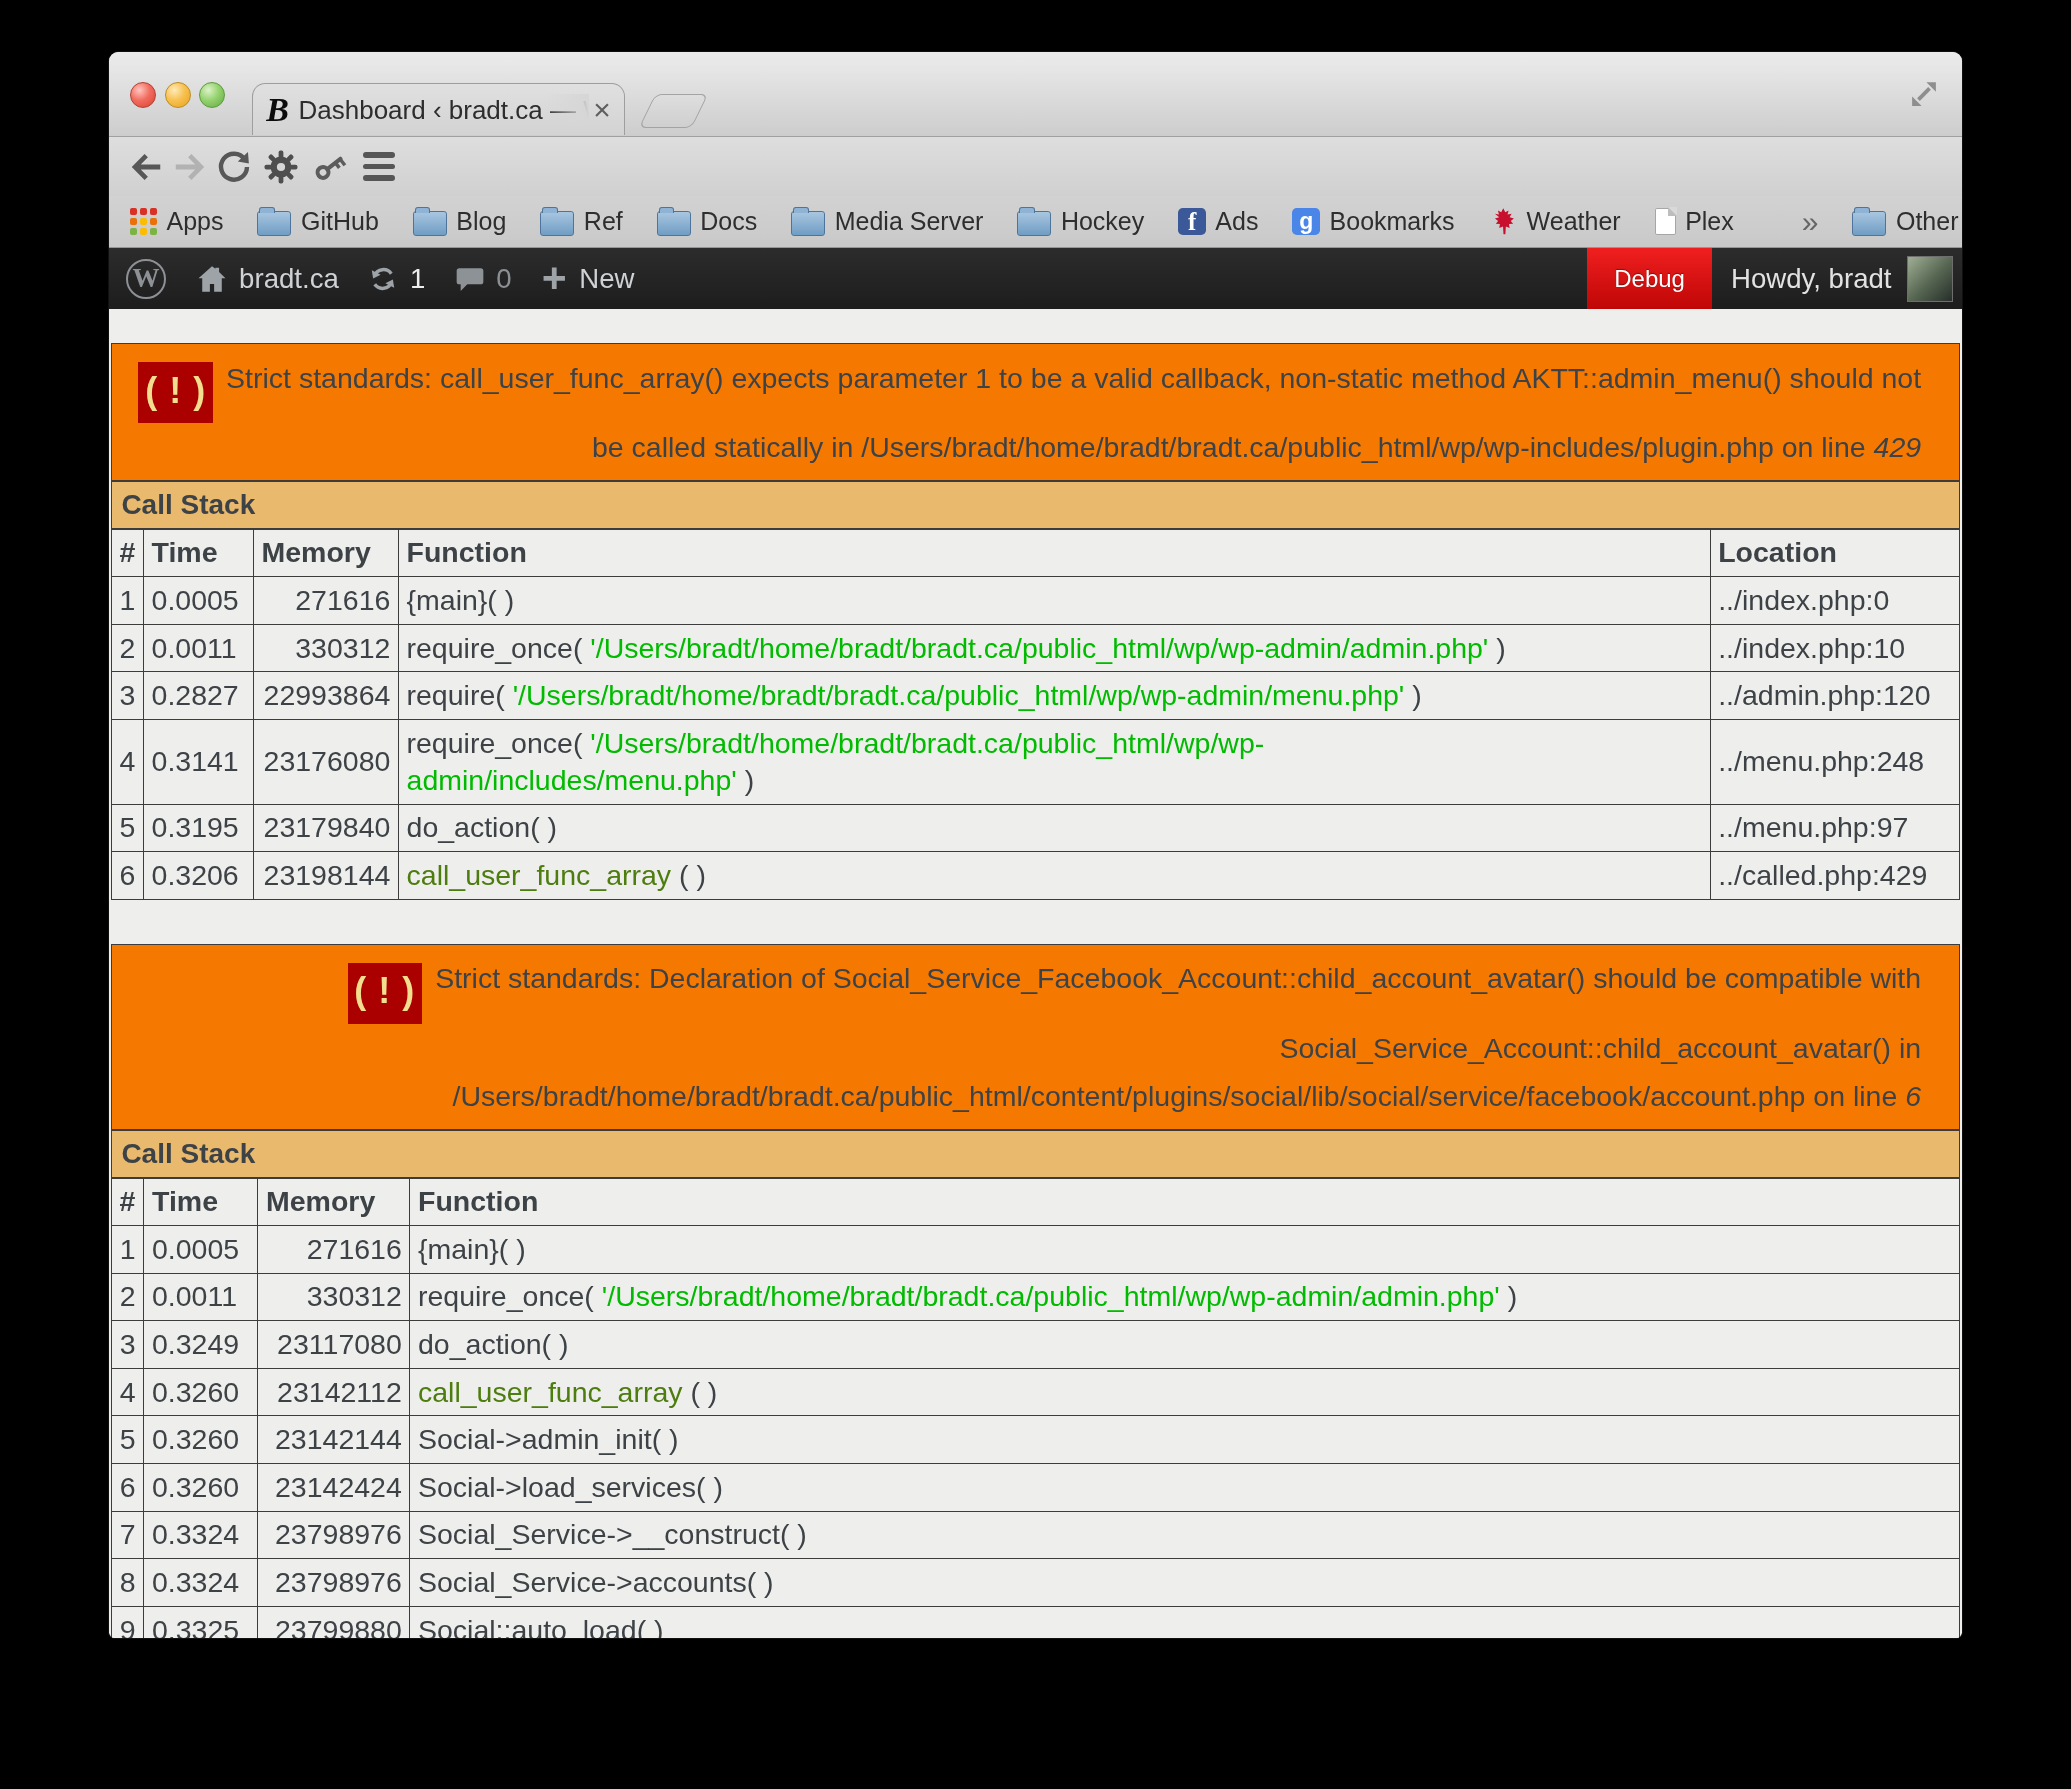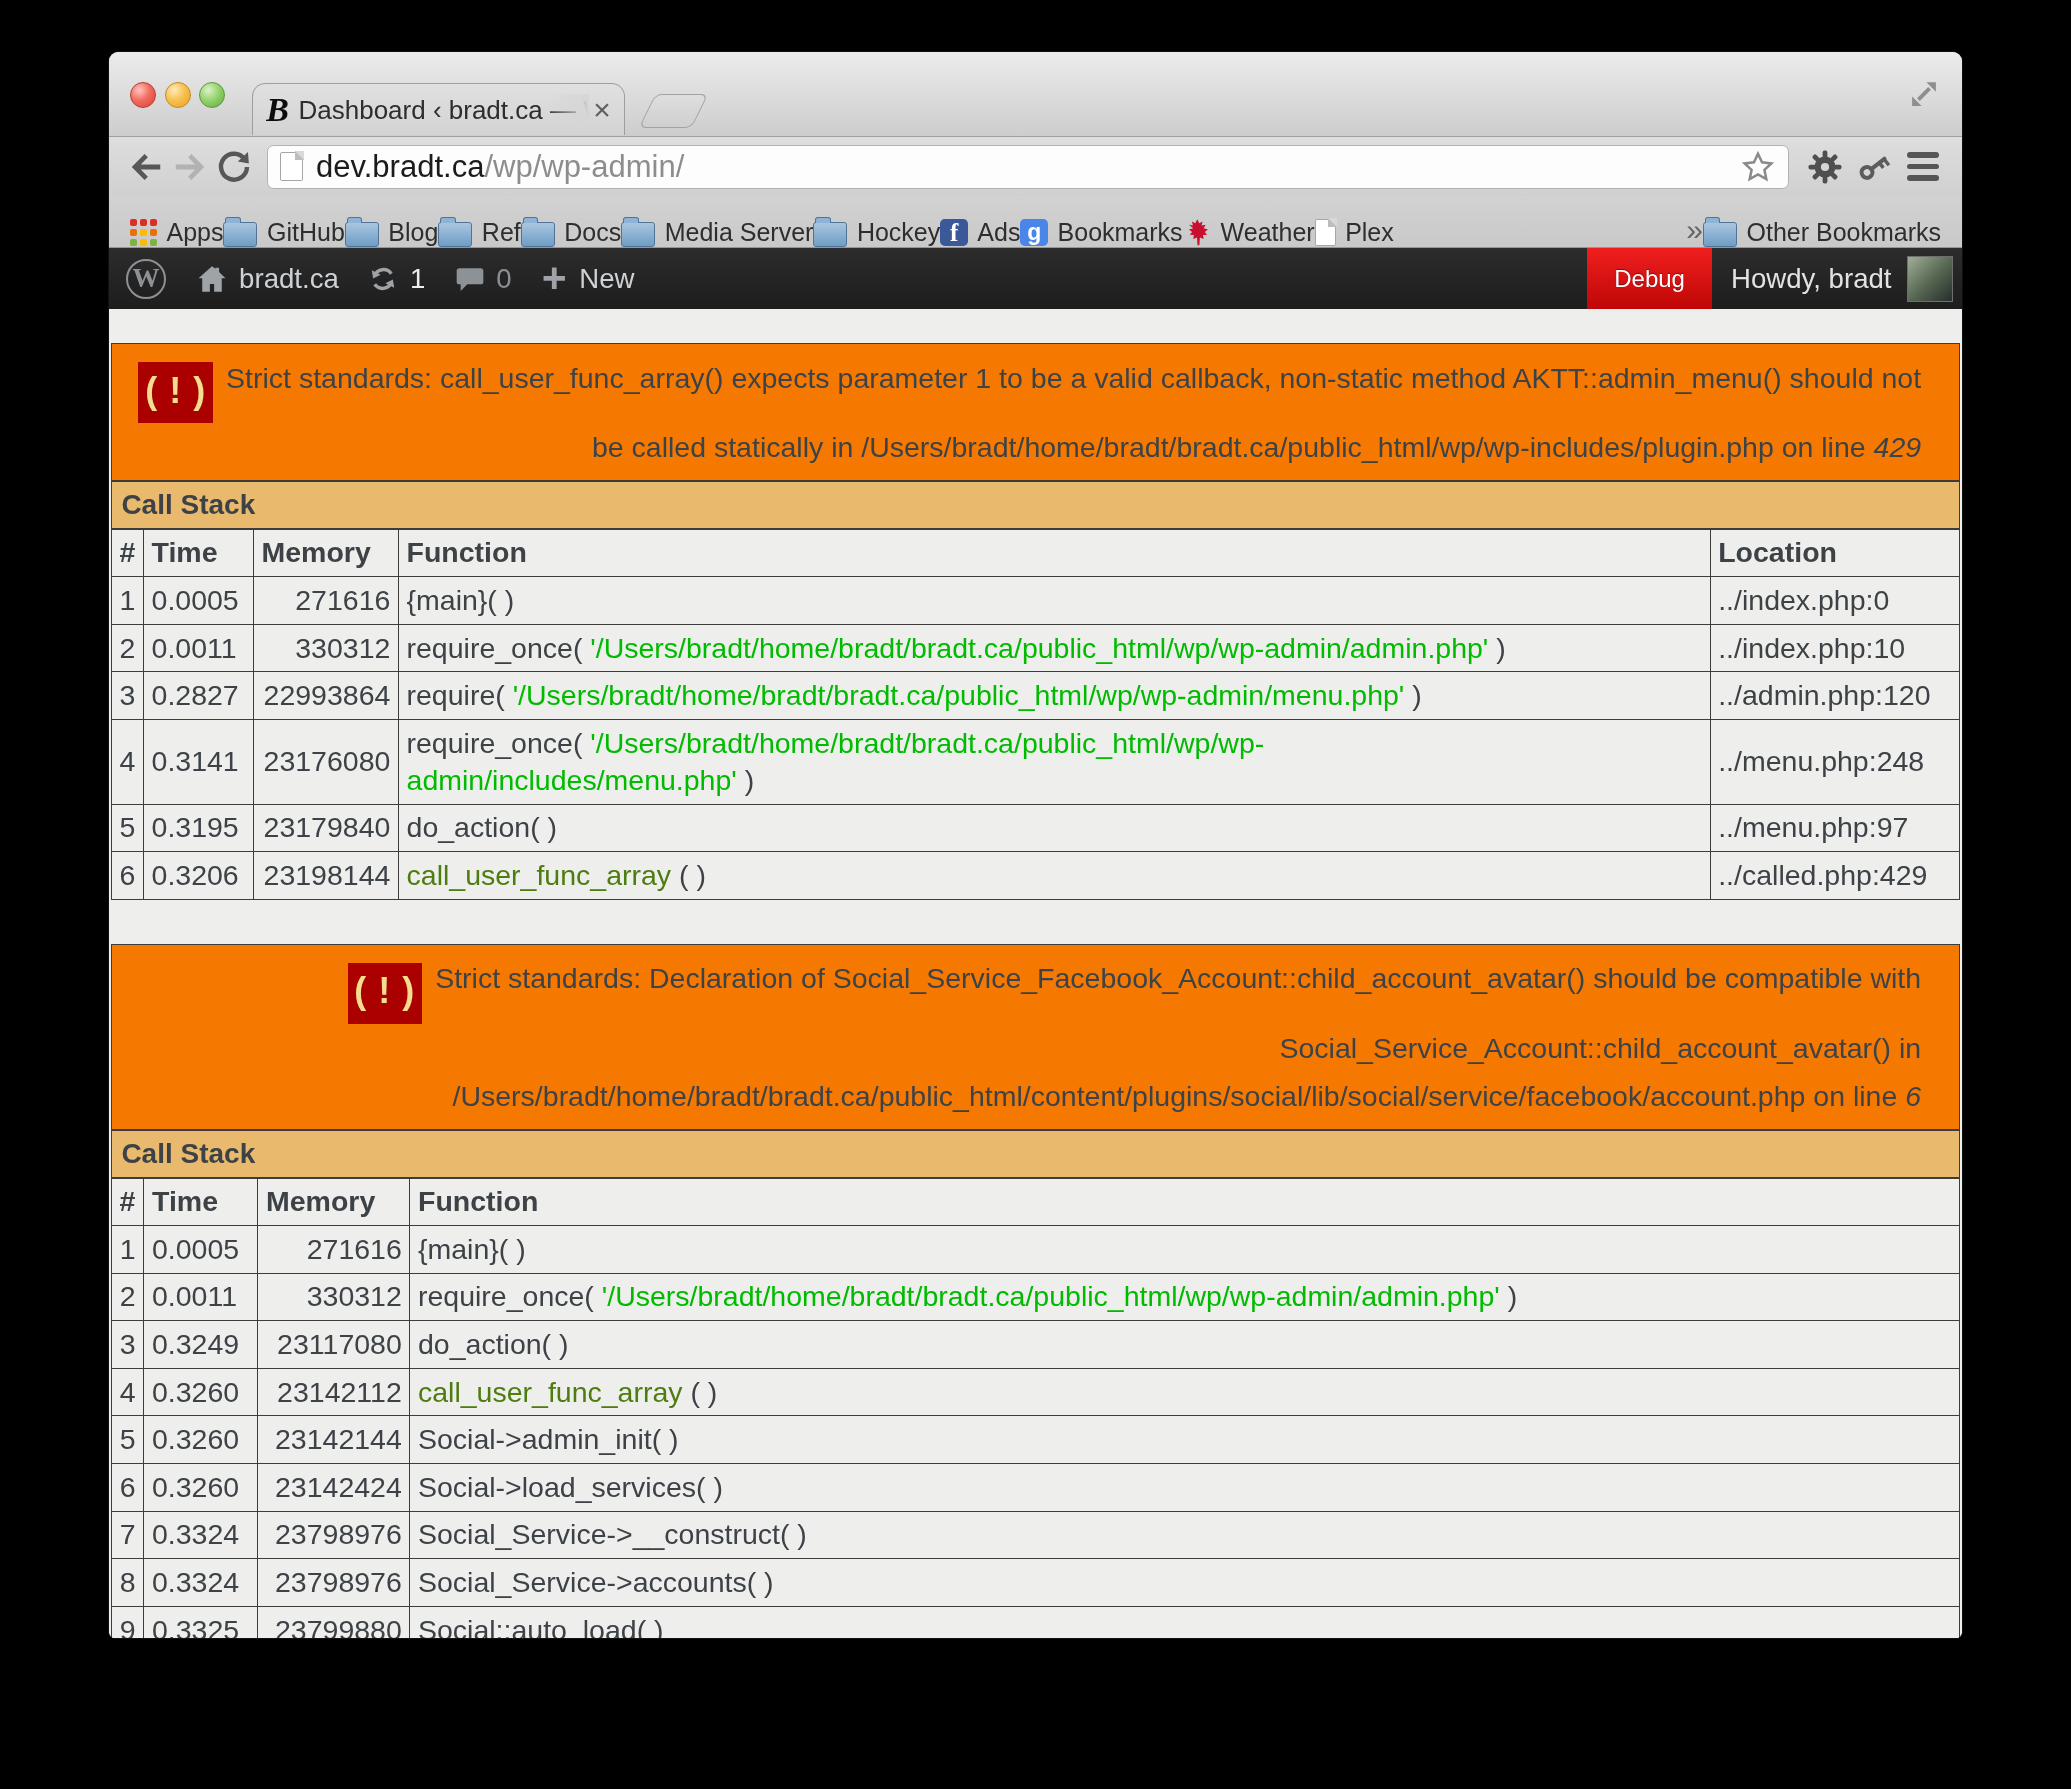--- a/index.html
+++ b/index.html
@@ -39,21 +39,21 @@
   .page-ic::after{content:"";position:absolute;right:-1.9px;top:-1.9px;border-style:solid;
           border-width:0 9.5px 9.5px 0;border-color:transparent #d9d9d9 #bdbdbd transparent;}
   .url-text{font-size:31px;white-space:nowrap;}
   .url-text .host{color:#1b1b1b;}
   .url-text .path{color:#8d8d8d;}
   .star{margin-left:auto;}
   .toolbtn{width:49px;height:44px;display:flex;align-items:center;justify-content:center;}
   .hamb{display:flex;flex-direction:column;gap:5.7px;}
   .hamb span{width:32px;height:5.7px;background:#565656;border-radius:2.9px;}
   
-  .bookmarks{height:51px;display:flex;align-items:flex-end;padding:0 21px;
+  .bookmarks{height:51px;display:flex;align-items:center;gap:34px;padding:0 21px;
              background:linear-gradient(#d2d2d2,#c9c9c9);border-bottom:1px solid #969696;
              font-size:25px;color:#2e2e2e;}
   .bm{display:flex;align-items:center;gap:9.5px;white-space:nowrap;}
   .folder{width:32px;height:23px;background:linear-gradient(#a9c6e0,#6f9dc4);
           border:1px solid #4f749a;border-radius:2.9px;position:relative;margin-top:4.8px;}
   .folder::before{content:"";position:absolute;left:1px;top:-5.7px;width:13.3px;height:4.8px;
           background:#8fb3d4;border:1px solid #4f749a;border-bottom:none;border-radius:2.9px 2.9px 0 0;}
   .appsgrid{width:27px;height:27px;display:grid;grid-template-columns:repeat(3,1fr);gap:2.9px;}
   .appsgrid span{border-radius:1.9px;}
   .sqicon{width:27.6px;height:27.6px;border-radius:4.8px;color:#fff;display:flex;align-items:center;
@@ -133,29 +133,20 @@
       <svg width="38" height="38" viewBox="0 0 24 24" style="transform:scaleX(-1)">
           <path d="M21 10.4H8.7l4.5-4.5-2.1-2.1L3 12l8.1 8.2 2.1-2.1-4.5-4.5H21z" fill="#b2b2b2"></path>
         </svg>
     </span>
     <span class="navbtn">
       <svg width="38" height="38" viewBox="0 0 24 24">
           <path d="M18.8 7.2A8.2 8.2 0 1 0 20.2 12" fill="none" stroke="#575757" stroke-width="2.8"></path>
           <polygon points="20.8,2.6 21.4,9.8 14.4,8.6" fill="#575757"></polygon>
         </svg>
     </span>
-    <div class="urlbar">
-      <span class="page-ic"></span>
-      <span class="url-text"><span class="host">dev.bradt.ca</span><span class="path">/wp/wp-admin/</span></span>
-      <span class="star">
-        <svg width="36" height="36" viewBox="0 0 24 24">
-            <path d="M12 3.2l2.7 5.7 6.2.7-4.6 4.3 1.2 6.1-5.5-3.1-5.5 3.1 1.2-6.1L3.1 9.6l6.2-.7z" fill="none" stroke="#8a8a8a" stroke-width="1.7"></path>
-          </svg>
-      </span>
-    </div>
     <span class="toolbtn">
       <svg width="38" height="38" viewBox="0 0 24 24">
         <g fill="#4f4f4f">
           <circle cx="12" cy="12" r="6.6"></circle>
           <rect x="10.5" y="1.6" width="3" height="5" rx="1.2"></rect>
           <rect x="10.5" y="17.4" width="3" height="5" rx="1.2"></rect>
           <rect x="10.5" y="1.6" width="3" height="5" rx="1.2" transform="rotate(90 12 12)"></rect>
           <rect x="10.5" y="17.4" width="3" height="5" rx="1.2" transform="rotate(90 12 12)"></rect>
           <rect x="10.5" y="1.6" width="3" height="5" rx="1.2" transform="rotate(45 12 12)"></rect>
           <rect x="10.5" y="17.4" width="3" height="5" rx="1.2" transform="rotate(45 12 12)"></rect>

